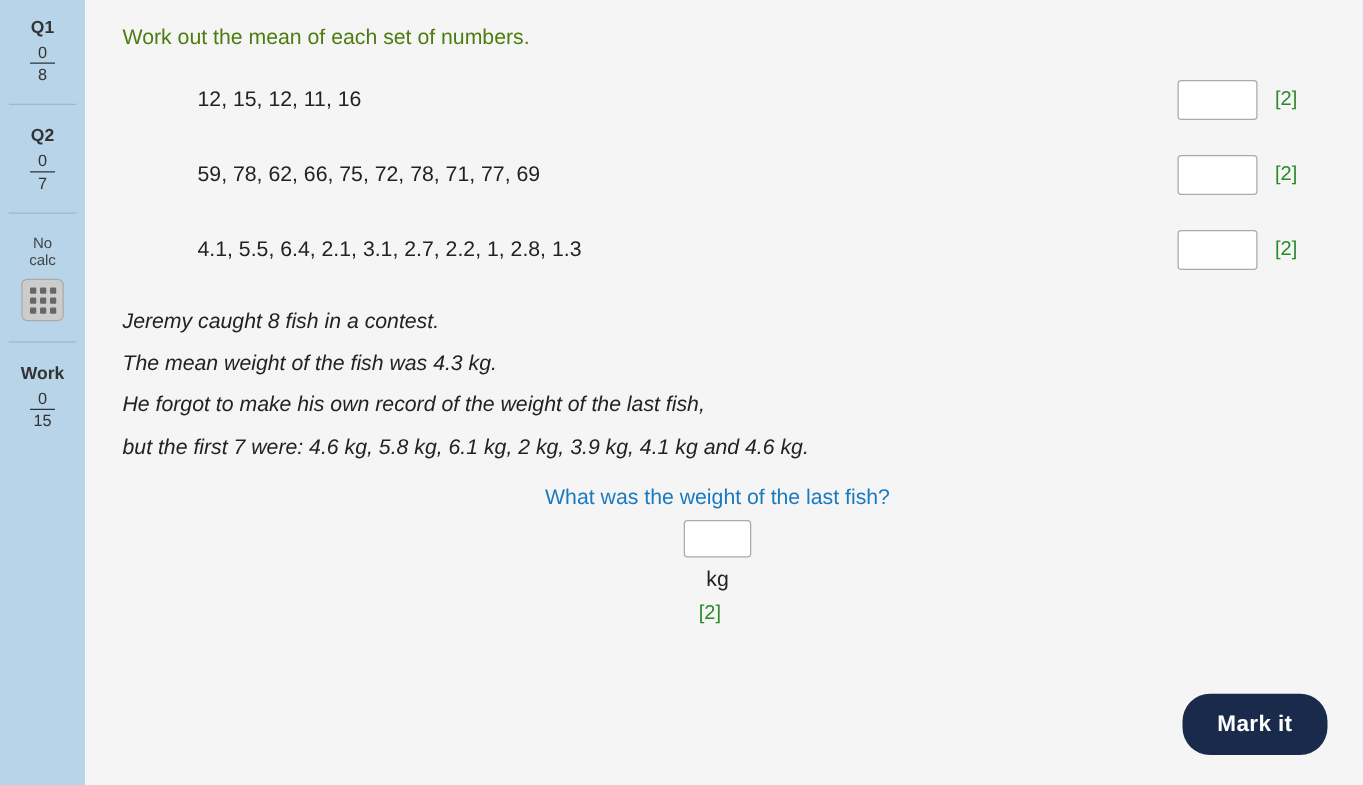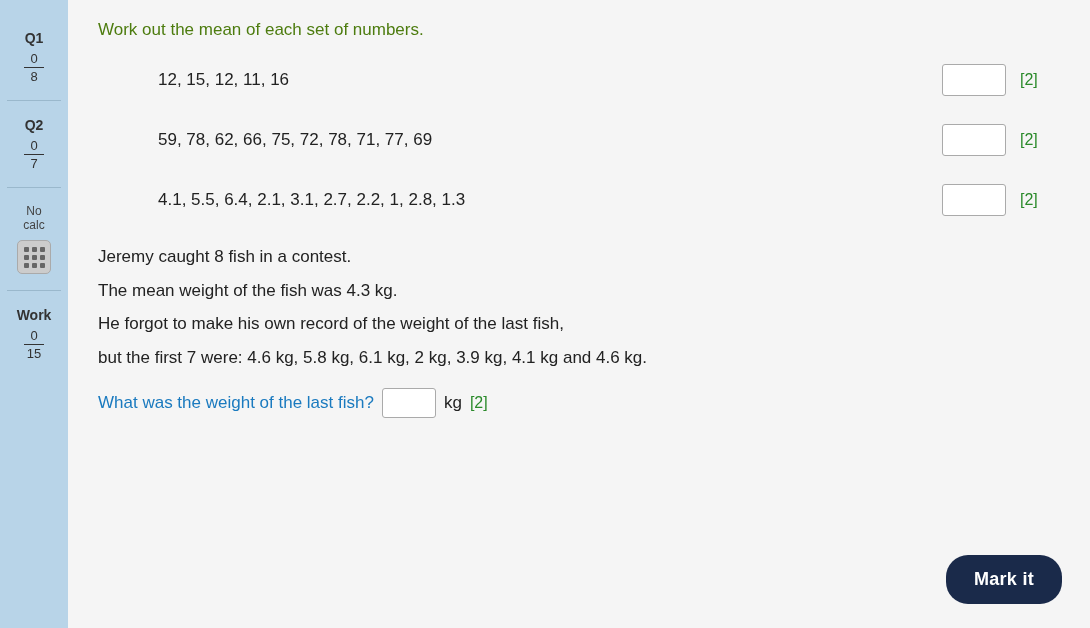--- a/index.html
+++ b/index.html
@@ -13,21 +13,21 @@
       display: flex;
     }
 
     .sidebar {
       width: 68px;
       min-width: 68px;
       background: #b8d4e8;
       display: flex;
       flex-direction: column;
       align-items: center;
-      padding: 20px 0;
+      padding: 3px 0;
       gap: 0;
     }
 
     .sidebar-section {
       display: flex;
       flex-direction: column;
       align-items: center;
       width: 100%;
       padding: 10px 0;
     }
@@ -154,27 +154,29 @@
     .word-problem {
       margin-top: 10px;
       margin-bottom: 20px;
     }
 
     .word-problem p {
       font-size: 17px;
       color: #222;
       margin-bottom: 8px;
       line-height: 1.5;
+      font-style: italic;
     }
 
     .word-question {
       display: flex;
       align-items: center;
       margin-top: 18px;
       gap: 8px;
+      flex-direction: column;
     }
 
     .word-question-text {
       color: #1a7abf;
       font-size: 17px;
     }
 
     .word-answer-input {
       width: 54px;
       height: 30px;

